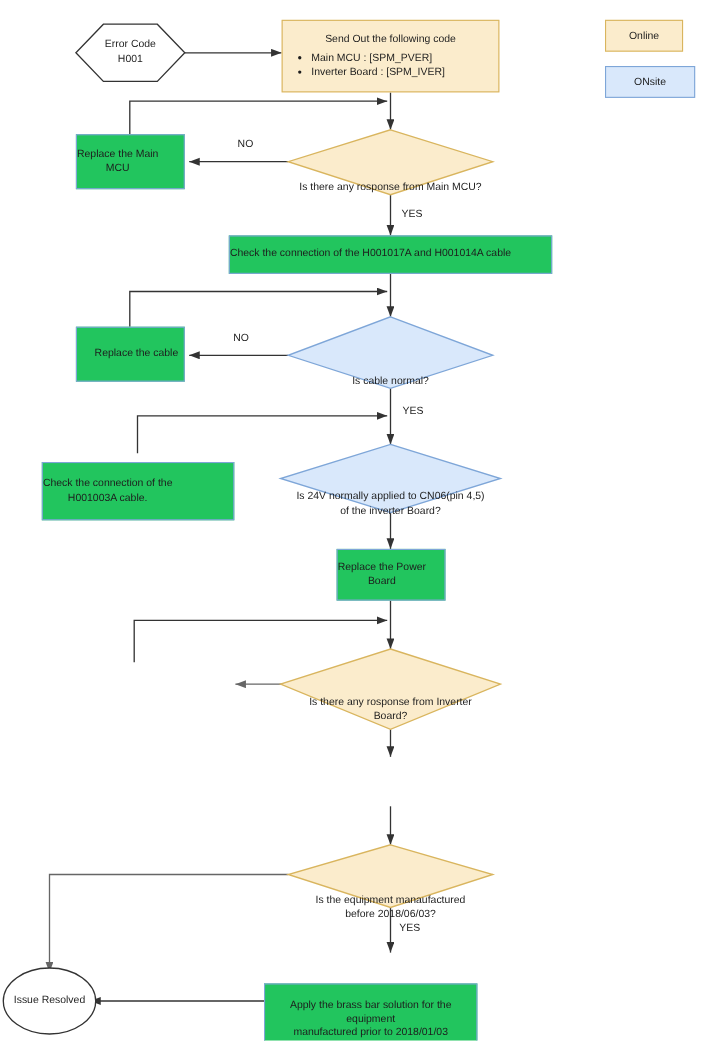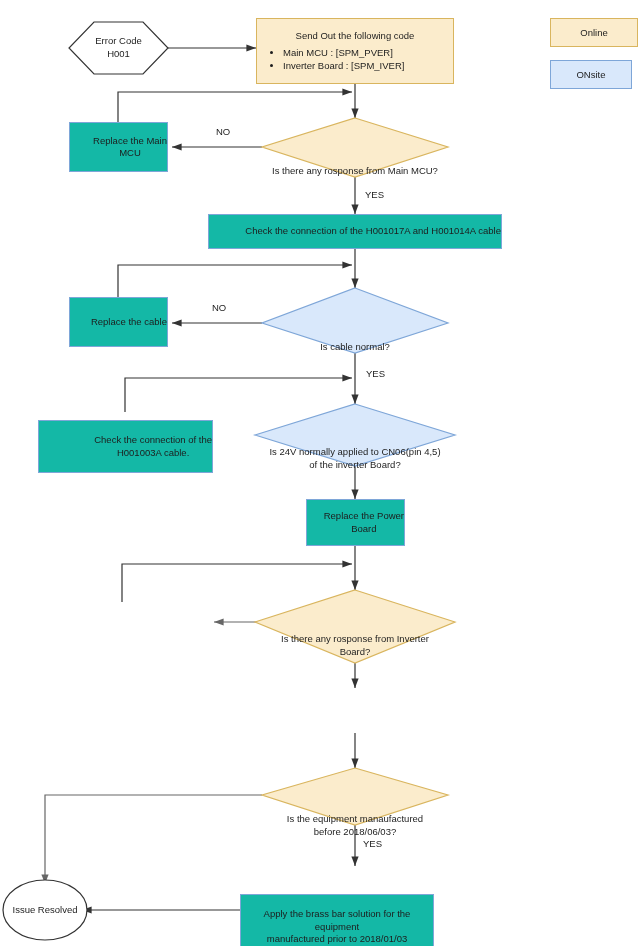--- a/index.html
+++ b/index.html
@@ -26,29 +26,29 @@
     left: 0; top: 0;
     width: 642px;
     height: 946px;
     pointer-events: none;
   }
   .node {
     position: absolute;
     box-sizing: border-box;
     display: flex;
     align-items: center;
-    justify-content: flex-end;
+    justify-content: flex-start;
     text-align: center;
     font-size: 9.5px;
     line-height: 12.5px;
     color: #1d1d1d;
   }
   .rect {
     border: 1px solid #7ea6d8;
-    background: #14b8a6;
+    background: #22c55e;
   }
   .rect-online {
     border: 1px solid #d9b55e;
     background: #fbeccc;
   }
   .legend-box {
     position: absolute;
     box-sizing: border-box;
     display: flex;
     align-items: center;
@@ -207,21 +207,21 @@
   </div>
 
   <div class="edge-label" style="left:216px; top:126px;">NO</div>
 
   <div class="edge-label" style="left:365px; top:189px;">YES</div>
 
   <div class="node rect" style="left:208px; top:214px; width:294px; height:35px;">Check the connection of the H001017A and H001014A cable</div>
 
   <div class="diamond-label" style="left:262px; top:317px; width:186px;">Is cable normal?</div>
 
-  <div class="node rect" style="left:69px; top:297px; width:99px; height:50px;">Replace the cable</div>
+  <div class="node rect" style="left:69px; top:297px; width:99px; height:50px;padding-left:16px;">Replace the cable</div>
 
   <div class="edge-label" style="left:212px; top:302px;">NO</div>
 
   <div class="edge-label" style="left:366px; top:368px;">YES</div>
 
   <div class="diamond-label" style="left:255px; top:422px; width:200px;">
     <span>Is 24V normally applied to CN06(pin 4,5)</span><br>
     <span>of the inverter Board?</span>
   </div>
 
@@ -255,16 +255,16 @@
 
   <div class="node rect" style="left:240px; top:866px; width:194px; height:66px;margin-top:28px;">
     <div>
       <span>Apply the brass bar solution for the equipment</span><br>
       <span>manufactured prior to 2018/01/03</span>
     </div>
   </div>
 
   <div class="ellipselabel" style="left:3px; top:904px; width:84px;">Issue Resolved</div>
 
-  <div class="legend-box legend-online" style="left:550px; top:18px; width:88px; height:29px;">Online</div>
+  <div class="legend-box legend-online" style="left:550px; top:18px; width:71px; height:29px;">Online</div>
   <div class="legend-box legend-onsite" style="left:550px; top:60px; width:82px; height:29px;">ONsite</div>
 
 </div>
 
 </body></html>

